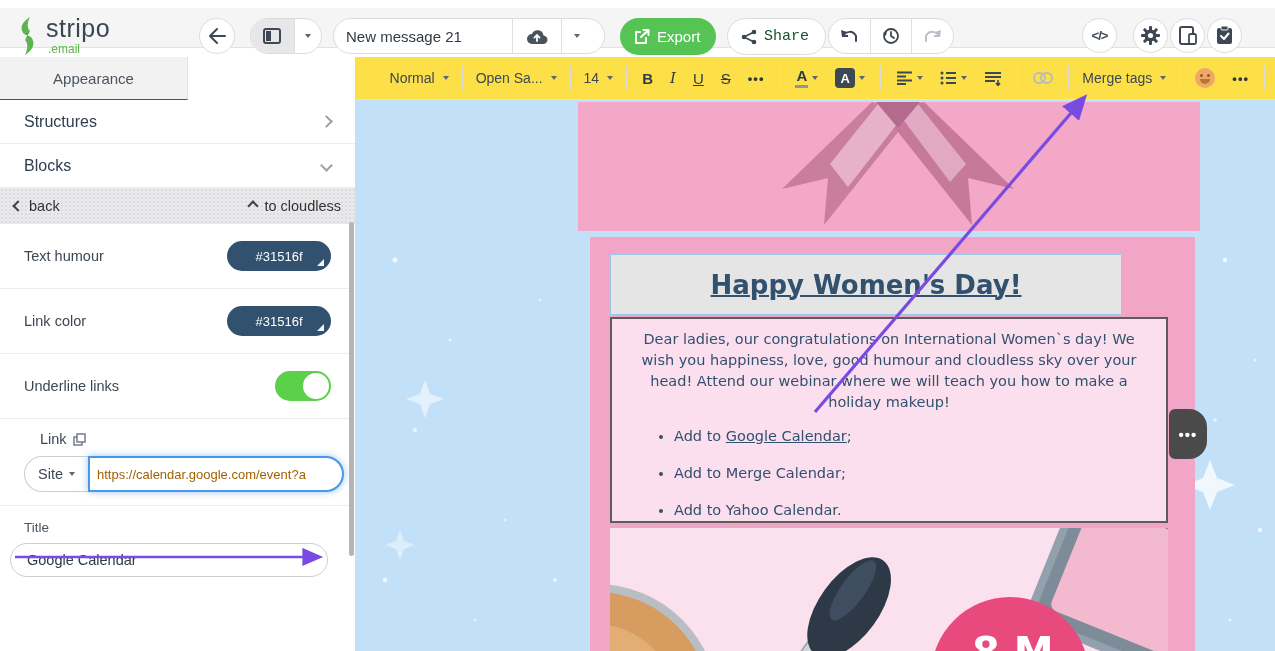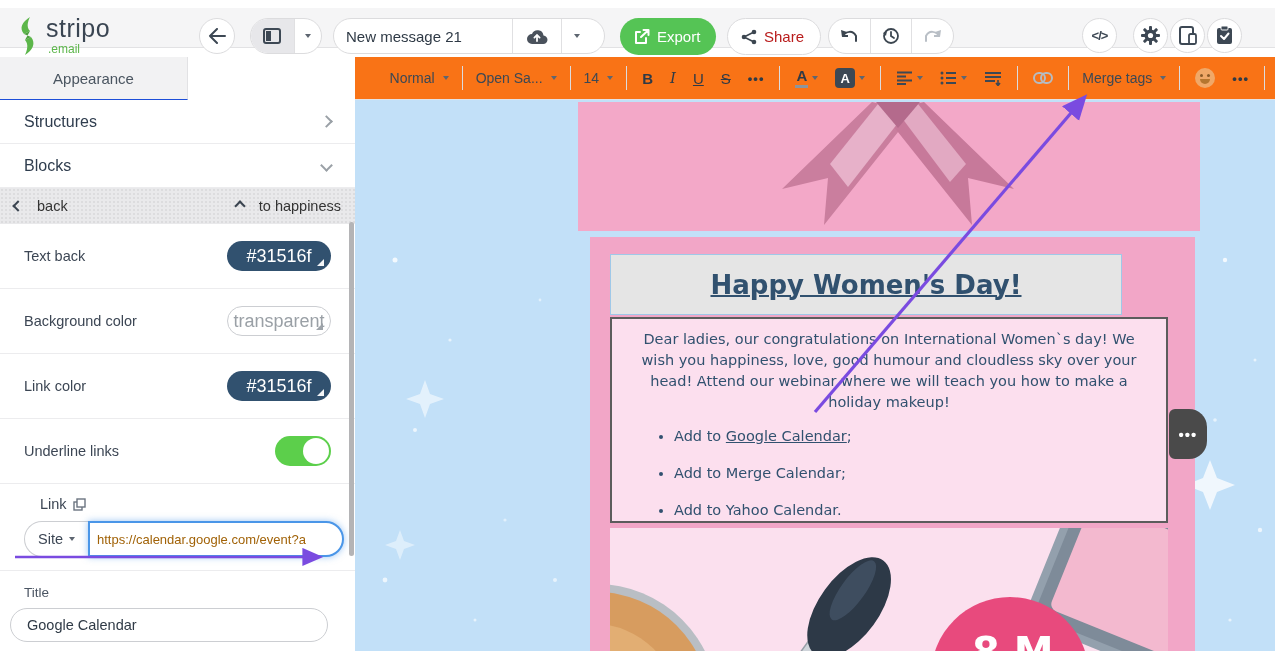--- a/index.html
+++ b/index.html
@@ -14,33 +14,33 @@
   .logo-suffix { font-size:12px; color:#5cb64a; margin-top:2px; margin-left:2px; }
   .circ-btn { position:absolute; top:10px; width:36px; height:36px; border-radius:50%; background:#fff; border:1px solid #dcdcde; display:flex; align-items:center; justify-content:center; }
   .pill-group { position:absolute; top:10px; height:36px; background:#fff; border:1px solid #dcdcde; border-radius:18px; display:flex; align-items:stretch; overflow:hidden; }
   .seg { display:flex; align-items:center; justify-content:center; }
   .seg-div { width:1px; background:#e0e0e2; }
   .seg.pressed { background:#e7e7ea; }
   .caret { width:0; height:0; border-left:4px solid transparent; border-right:4px solid transparent; border-top:5px solid #5d6570; }
   .caret.sm { border-left-width:3.5px; border-right-width:3.5px; border-top-width:4.5px; }
   .title-input { border:none; outline:none; font-size:15px; color:#2f3a46; padding:0 12px; width:178px; background:transparent; font-family:"Liberation Sans",sans-serif; }
   .btn-export { position:absolute; left:620px; top:10px; height:37px; padding:0 16px 0 13px; background:#55c455; border:none; border-radius:19px; color:#fff; font-size:15px; display:flex; align-items:center; gap:7px; font-family:"Liberation Sans",sans-serif; }
-  .btn-share { position:absolute; left:727px; top:10px; height:37px; padding:0 16px 0 13px; background:#fff; border:1px solid #dcdcde; border-radius:19px; color:#b91c1c; font-size:15px; display:flex; align-items:center; gap:7px; font-family:Liberation Sans, sans-serif; }
+  .btn-share { position:absolute; left:727px; top:10px; height:37px; padding:0 16px 0 13px; background:#fff; border:1px solid #dcdcde; border-radius:19px; color:#14532d; font-size:15px; display:flex; align-items:center; gap:7px; font-family:Liberation Mono, monospace; }
   .hist-group { left:828px; width:126px; }
   .hist-group .seg { flex:1; }
   .icon-circle { position:absolute; top:10px; width:35px; height:35px; border-radius:50%; background:#fff; border:1px solid #dcdcde; display:flex; align-items:center; justify-content:center; color:#3d4854; }
   .code-glyph { font-size:13px; font-weight:bold; color:#3d4854; letter-spacing:-1px; }
 
   
   .row2 { position:absolute; left:0; top:57px; width:1275px; height:43px; z-index:4; }
   .tabs { position:absolute; left:0; top:0; width:355px; height:43px; display:flex; }
   .tab { flex:1; display:flex; align-items:center; justify-content:center; font-size:15px; }
   .tab.inactive { background:#f2f2f3; color:#4a5560; border-right:1px solid #e2e2e4; border-bottom:1px solid #1d4ed8; flex:0 0 188px; }
   .tab.active { background:#fff; color:#2f3a46; }
-  .toolbar { position:absolute; left:355px; top:0; width:920px; height:43px; background:#f97316; border-bottom:1px solid #e2e2e4; display:flex; align-items:center; justify-content:flex-end; gap:13px; padding-right:10px; color:#3c4854; }
+  .toolbar { position:absolute; left:355px; top:0; width:920px; height:43px; background:#fde047; border-bottom:1px solid #e2e2e4; display:flex; align-items:center; justify-content:flex-end; gap:13px; padding-right:10px; color:#3c4854; }
   .tb-sel { display:flex; align-items:center; gap:8px; font-size:14px; color:#3c4854; background:none; border:none; font-family:"Liberation Sans",sans-serif; }
   .tb-div { width:1px; height:24px; background:#dcdcde; }
   .tb-btn { background:none; border:none; font-size:15px; color:#2f3a46; display:flex; align-items:center; gap:4px; font-family:"Liberation Sans",sans-serif; padding:0 2px; }
   .g-bold { font-weight:bold; }
   .g-italic { font-family:"DejaVu Serif", serif; font-style:italic; }
   .g-under { text-decoration:underline; }
   .g-strike { text-decoration:line-through; }
   .dots { letter-spacing:1px; font-weight:bold; font-size:13px; }
   .color-a { font-size:15px; font-weight:bold; border-bottom:3px solid #8d959d; line-height:1.1; padding:0 1px; }
   .fill-a { width:20px; height:20px; background:#3c4854; color:#fff; border-radius:4px; font-size:13px; font-weight:bold; display:flex; align-items:center; justify-content:center; }
@@ -51,23 +51,23 @@
   
   .sidebar { position:absolute; left:0; top:100px; width:355px; height:551px; background:#fff; z-index:3; }
   .side-row { display:flex; align-items:center; justify-content:space-between; padding:0 24px; border-bottom:1px solid #ececee; }
   .side-sec { height:44px; font-size:16px; color:#2f3d4e; font-weight:500; }
   .chev { width:9px; height:9px; border-right:2px solid #9aa0a6; border-bottom:2px solid #9aa0a6; display:inline-block; }
   .chev.right { transform:rotate(-45deg); }
   .chev.down  { transform:rotate(45deg); }
   .chev.left  { transform:rotate(135deg); border-color:#3a4450; width:8px; height:8px; }
   .chev.up    { transform:rotate(-135deg); border-color:#3a4450; width:8px; height:8px; }
   .back-bar { height:36px; background:#e9e9eb; background-image:radial-gradient(#dcdcde 1px, transparent 1px); background-size:4px 4px; display:flex; align-items:center; justify-content:space-between; padding:0 14px; font-size:14.5px; color:#333; }
-  .back-bar .half { display:flex; align-items:center; gap:15px;justify-content:space-between; }
+  .back-bar .half { display:flex; align-items:center; gap:7px;justify-content:space-between; }
   .setting { height:65px; font-size:14.5px; color:#3c4654; }
-  .cpill { width:104px; height:30px; border-radius:15px; display:flex; align-items:center; justify-content:center; font-size:18px; position:relative; border:none; font-family:"Liberation Sans",sans-serif; }
+  .cpill { width:104px; height:30px; border-radius:15px; display:flex; align-items:center; justify-content:center; font-size:13px; position:relative; border:none; font-family:"Liberation Sans",sans-serif; }
   .cpill.navy { background:#31516f; color:#fff; }
   .cpill.ghost { background:#fff; border:1px solid #ccced2; color:#9aa0a6; }
   .cpill::after { content:""; position:absolute; right:7px; bottom:5px; width:0; height:0; border-style:solid; border-width:0 0 7px 7px; border-color:transparent transparent currentColor transparent; opacity:.95; }
   .toggle { width:56px; height:30px; border-radius:15px; background:#5ccf4b; position:relative; border:none; }
   .toggle .knob { position:absolute; right:2px; top:2px; width:26px; height:26px; border-radius:50%; background:#fff; }
   .link-sec { padding:12px 0 0 16px; border-bottom:1px solid #ececee; height:87px; }
   .link-label { display:flex; align-items:center; gap:6px; font-size:14.5px; color:#3c4654; padding-left:24px; margin-bottom:9px; }
   .link-ctl { display:flex; margin-left:8px; }
   .site-btn { height:36px; width:64px; border:1px solid #ccced2; border-right:none; border-radius:18px 0 0 18px; background:#fff; display:flex; align-items:center; justify-content:center; gap:6px; font-size:14.5px; color:#3c4654; font-family:"Liberation Sans",sans-serif; }
   .url-input { height:36px; width:256px; border:2px solid #4a96e8; border-radius:0 18px 18px 0; box-shadow:0 0 7px rgba(74,150,232,.55); outline:none; font-size:13px; color:#a16207; padding:0 10px 0 7px; font-family:"Liberation Sans",sans-serif; }
@@ -303,34 +303,28 @@
     <span>Blocks</span>
     <span class="chev down"></span>
   </div>
   <div class="back-bar">
     <span class="half">
       <span class="chev left"></span>
       <span>back</span>
     </span>
     <span class="half">
       <span class="chev up"></span>
-      <span>to happiness</span>
+      <span>to cloudless</span>
     </span>
   </div>
 
   <div class="side-row setting">
-    <span>Text back</span>
+    <span>Text humour</span>
     <button class="cpill navy">
       <span>#31516f</span>
-    </button>
-  </div>
-  <div class="side-row setting">
-    <span>Background color</span>
-    <button class="cpill ghost">
-      <span>transparent</span>
     </button>
   </div>
   <div class="side-row setting">
     <span>Link color</span>
     <button class="cpill navy">
       <span>#31516f</span>
     </button>
   </div>
   <div class="side-row setting">
     <span>Underline links</span>

